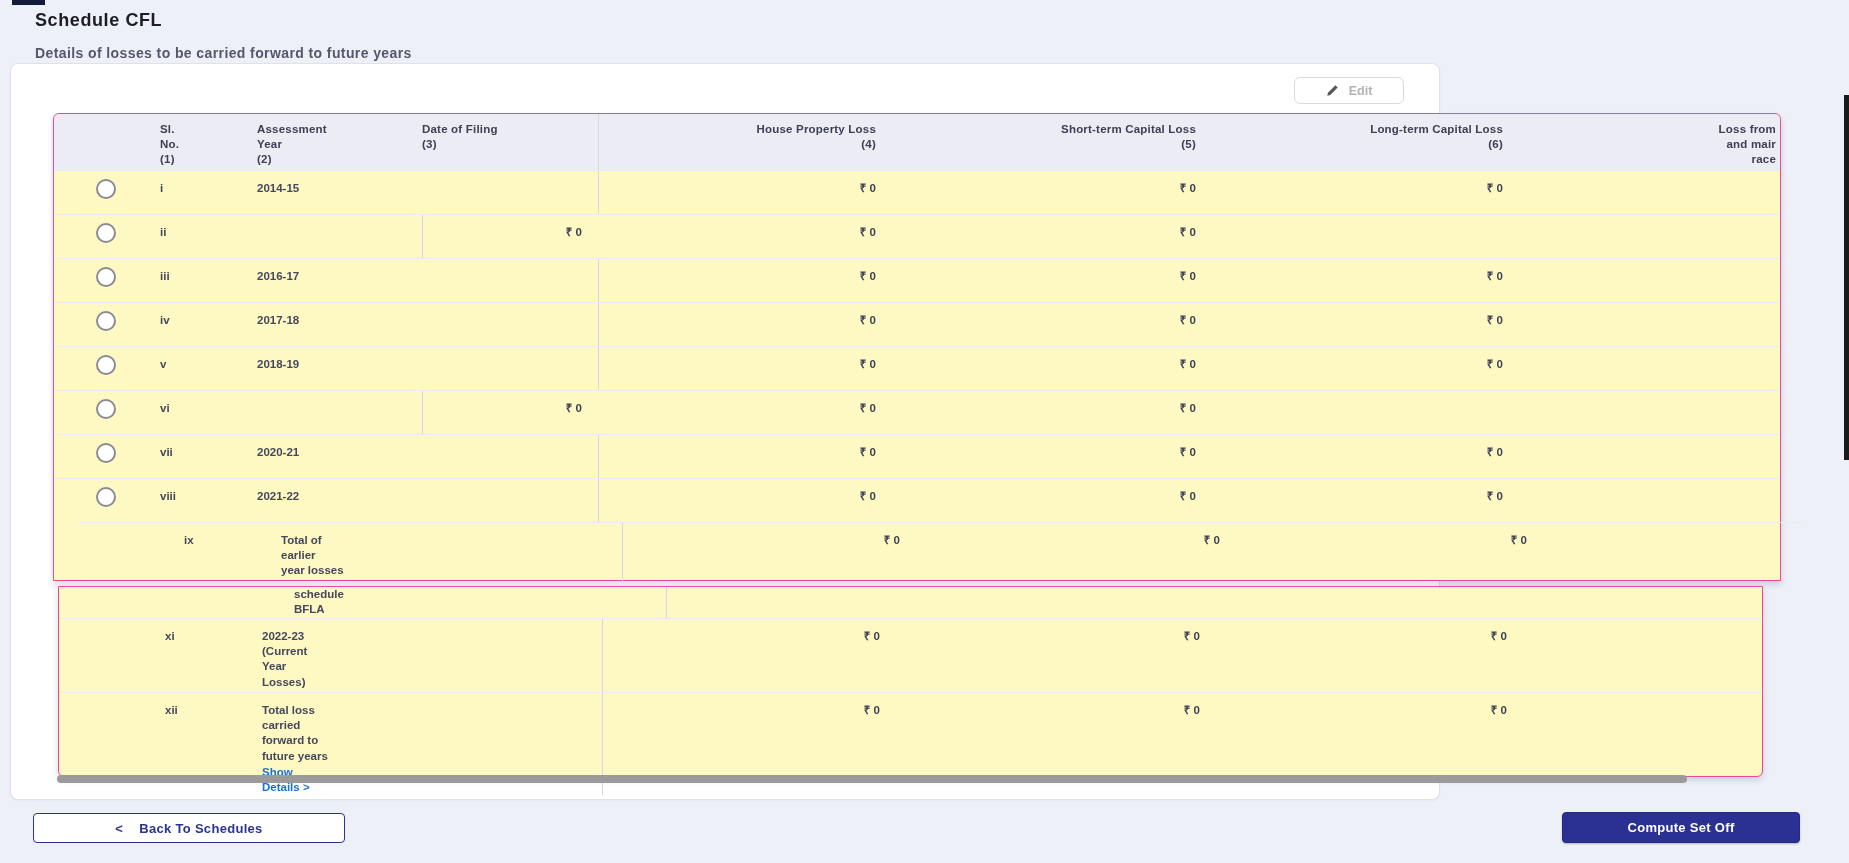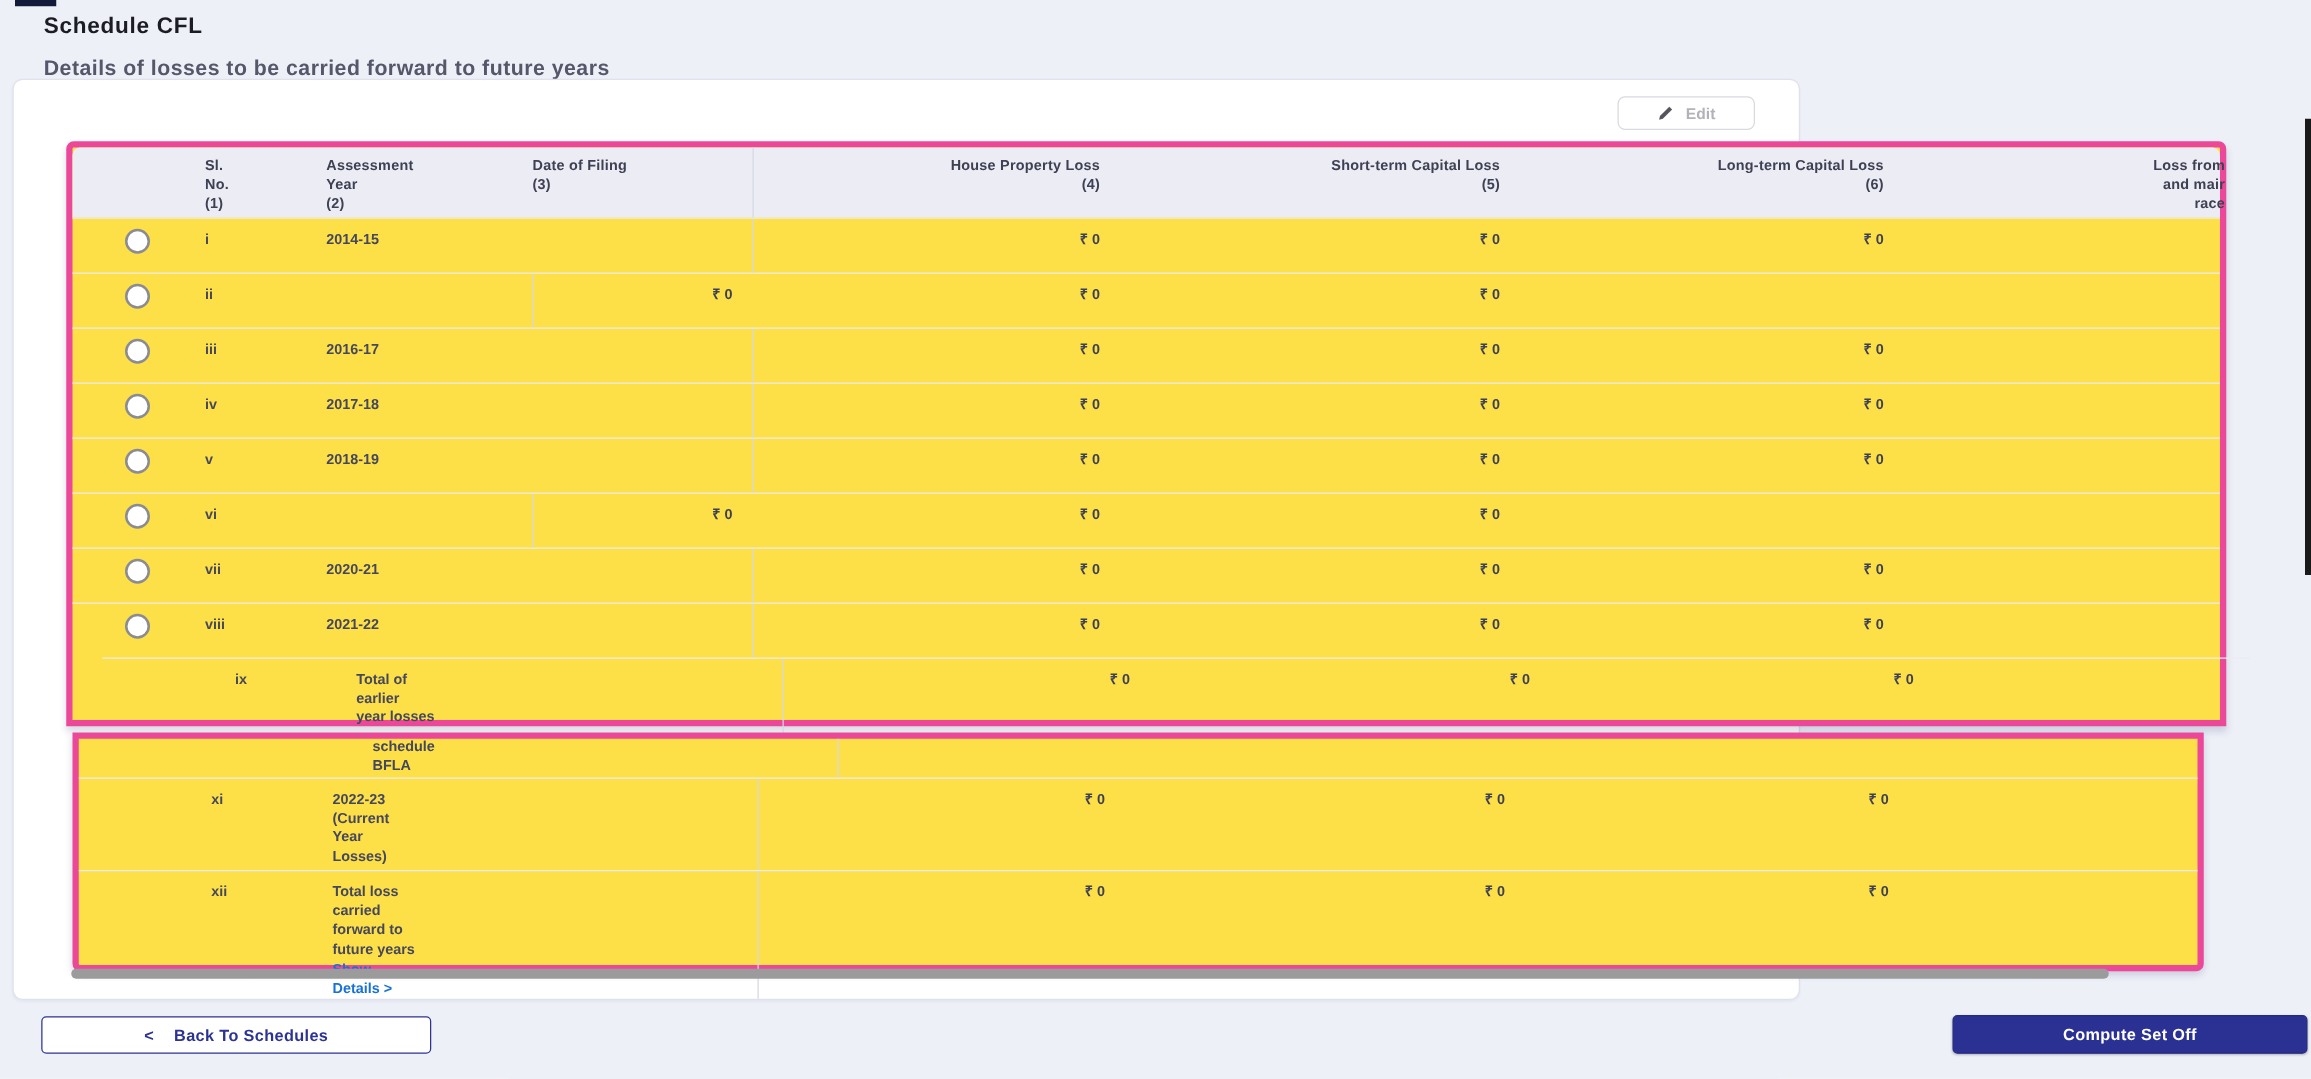--- a/index.html
+++ b/index.html
@@ -15,39 +15,39 @@
   
   .top-strip { position:absolute; left:12px; top:0; width:33px; height:5px; background:#141a3a; }
 
   
   .page-title {
     position:absolute; left:35px; top:10px;
     font-size:18px; font-weight:bold; color:#1b1c24; letter-spacing:.6px;
   }
   .page-subtitle {
     position:absolute; left:35px; top:45px;
-    font-size:17px; font-weight:600; color:#55576a; letter-spacing:.4px;
+    font-size:14px; font-weight:600; color:#55576a; letter-spacing:.4px;
   }
 
   
   .outer-card {
     position:absolute; left:10px; top:63px; width:1430px; height:737px;
     background:#ffffff; border:1px solid #dfe1ed; border-radius:8px;
     box-shadow:0 1px 2px rgba(40,44,90,.05);
   }
   .edit-btn {
     position:absolute; top:13px; right:35px; width:110px; height:27px;
     background:#fff; border:1px solid #d9d9e0; border-radius:6px;
     display:flex; align-items:center; justify-content:center; gap:10px;
     font-size:12.5px; font-weight:600; color:#b2b2b9; cursor:pointer;
   }
   .edit-btn svg { display:block; }
 
   
-  .tcard { position:absolute; background:#fde047; border:5px solid #ec4899; }
+  .tcard { position:absolute; background:#fef9c3; border:1px solid #ec4899; }
   .card1 {
     left:42px; top:49px; width:1728px; height:468px;
     border-radius:6px 6px 0 0;
     box-shadow:0 4px 6px rgba(60,64,110,.18);
   }
   .card2 {
     left:47px; top:522px; width:1705px; height:191px;
     border-radius:0 0 6px 6px;
     box-shadow:0 3px 6px rgba(60,64,110,.20);
   }
@@ -96,21 +96,21 @@
 
   
   .back-btn {
     position:absolute; left:33px; top:813px; width:312px; height:30px;
     background:#fff; border:1.5px solid #2c3390; border-radius:4px;
     display:flex; align-items:center; justify-content:center; gap:16px;
     color:#2c3390; font-size:13px; font-weight:bold; letter-spacing:.3px; cursor:pointer;
   }
   .back-btn .chev { font-size:13px; font-weight:bold; }
   .compute-btn {
-    position:absolute; left:1562px; top:812px; width:284px; height:31px;
+    position:absolute; left:1562px; top:812px; width:238px; height:31px;
     background:#2a3192; border:1px solid #232a80; border-radius:4px;
     display:flex; align-items:center; justify-content:center;
     color:#ffffff; font-size:13px; font-weight:bold; letter-spacing:.3px; cursor:pointer;
     box-shadow:0 1px 2px rgba(0,0,0,.25);
   }
 </style>
 </head>
 <body>
 
 <div class="top-strip"></div>

